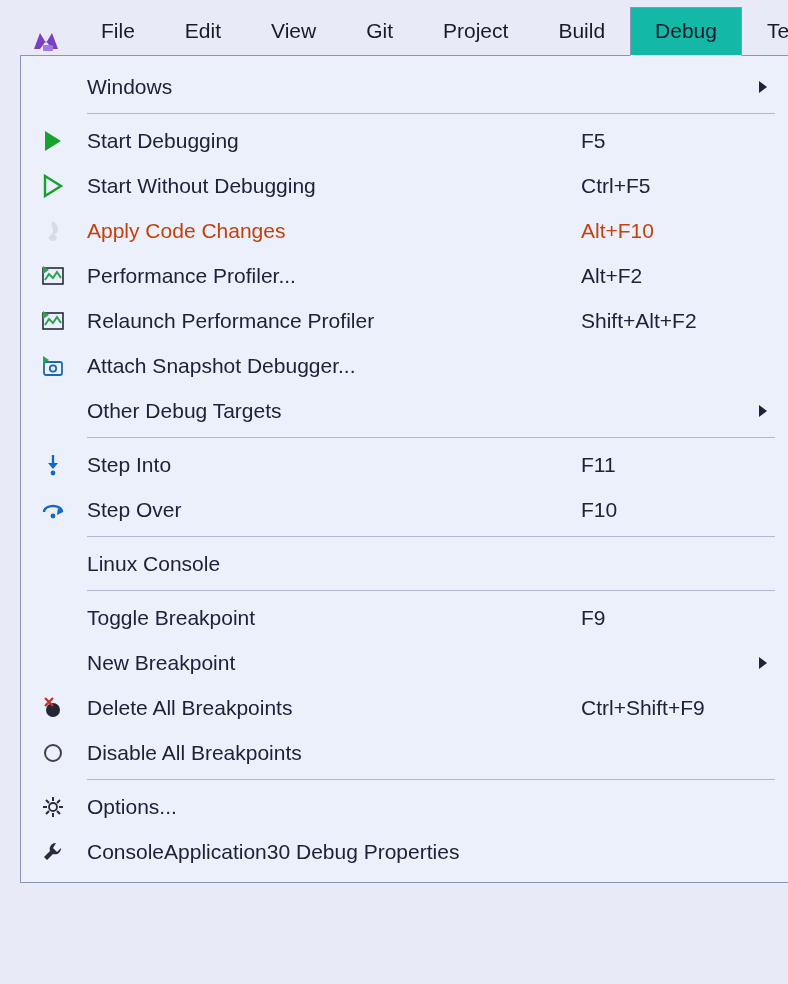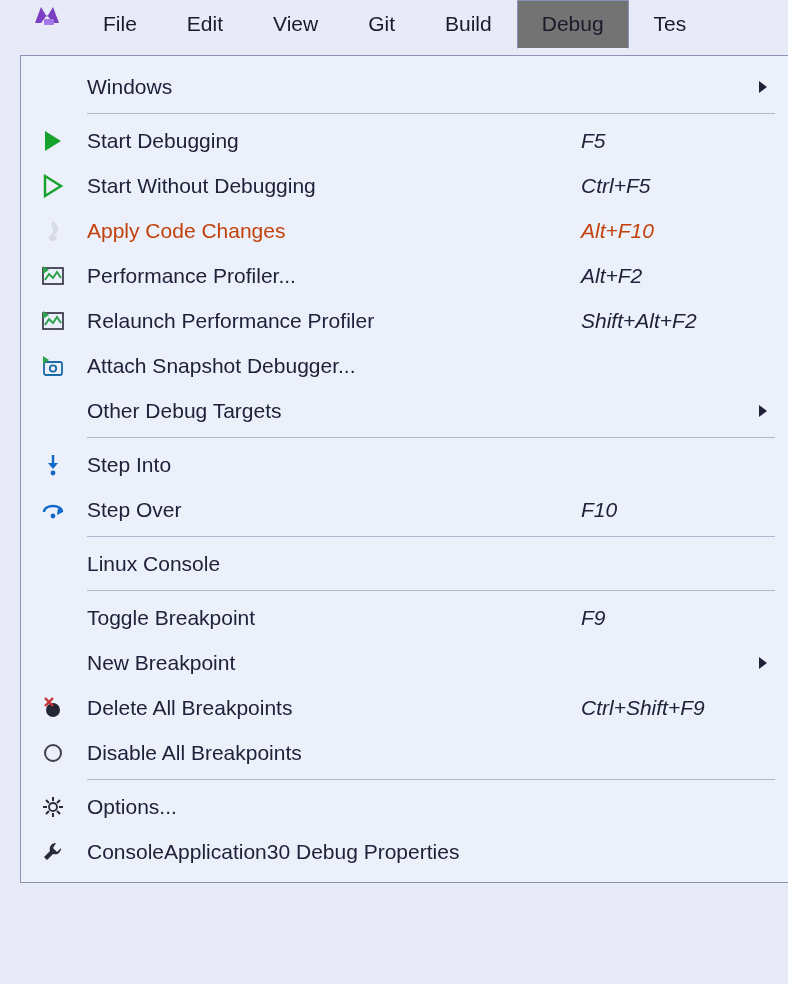--- a/index.html
+++ b/index.html
@@ -7,21 +7,21 @@
     padding: 0;
     width: 788px;
     height: 984px;
     background: #e8ebf7;
     font-family: "Segoe UI", Arial, sans-serif;
     font-size: 21px;
     overflow: hidden;
   }
   .menubar {
     display: flex;
-    align-items: flex-start;
+    align-items: flex-end;
     height: 56px;
     padding-left: 32px;
     gap: 0;
     background: #e8ebf7;
     box-sizing: border-box;
   }
   .logo {
     width: 30px;
     height: 30px;
     display: flex;
@@ -31,21 +31,21 @@
   }
   .menubar .mitem {
     padding: 10px 24px 12px 24px;
     color: #1a1a2a;
     cursor: default;
     border: 1px solid transparent;
     position: relative;
     line-height: 1.2;
   }
   .menubar .mitem.active {
-    background: #737373;
+    background: #14b8a6;
     border: 1px solid #8a94b8;
     border-bottom: 1px solid #ecf0fb;
     z-index: 3;
   }
   .dropdown {
     position: absolute;
     top: 55px;
     left: 20px;
     width: 772px;
     background: #ecf0fb;
@@ -69,21 +69,20 @@
   }
   .label-cell {
     flex: 1;
     padding-left: 18px;
     color: #20223a;
   }
   .shortcut-cell {
     width: 170px;
     color: #20223a;
     text-align: left;
-    font-style: italic;
   }
   .sub-cell {
     width: 24px;
     display: flex;
     align-items: center;
     justify-content: center;
     color: #20223a;
   }
   .row.disabled .label-cell,
   .row.disabled .shortcut-cell {
@@ -111,20 +110,21 @@
   <span class="logo">
     <svg width="28" height="28" viewBox="0 0 28 28">
       <path d="M2 22 L8 6 L14 16 L20 6 L26 22 L20 22 L14 14 L8 22 Z" fill="#7b3fc4"></path>
       <rect x="11" y="18" width="10" height="6" rx="1" fill="#a477e6"></rect>
     </svg>
   </span>
   <span class="mitem">File</span>
   <span class="mitem">Edit</span>
   <span class="mitem">View</span>
   <span class="mitem">Git</span>
+  <span class="mitem">Project</span>
   <span class="mitem">Build</span>
   <span class="mitem active">Debug</span>
   <span class="mitem">Tes</span>
 </div>
 
 <div class="dropdown" id="dropdown">
     <div class="row">
       <span class="icon-cell"></span>
       <span class="label-cell">Windows</span>
       <span class="shortcut-cell"></span>
@@ -202,20 +202,21 @@
       </span>
     </div>
     <hr class="separator">
     <div class="row">
       <span class="icon-cell">
         <svg width="24" height="24" viewBox="0 0 24 24">
           <use href="#i-step-into"></use>
         </svg>
       </span>
       <span class="label-cell">Step Into</span>
+      <span class="shortcut-cell">F11</span>
       <span class="sub-cell"></span>
     </div>
     <div class="row">
       <span class="icon-cell">
         <svg width="24" height="24" viewBox="0 0 24 24">
           <use href="#i-step-over"></use>
         </svg>
       </span>
       <span class="label-cell">Step Over</span>
       <span class="shortcut-cell">F10</span>

